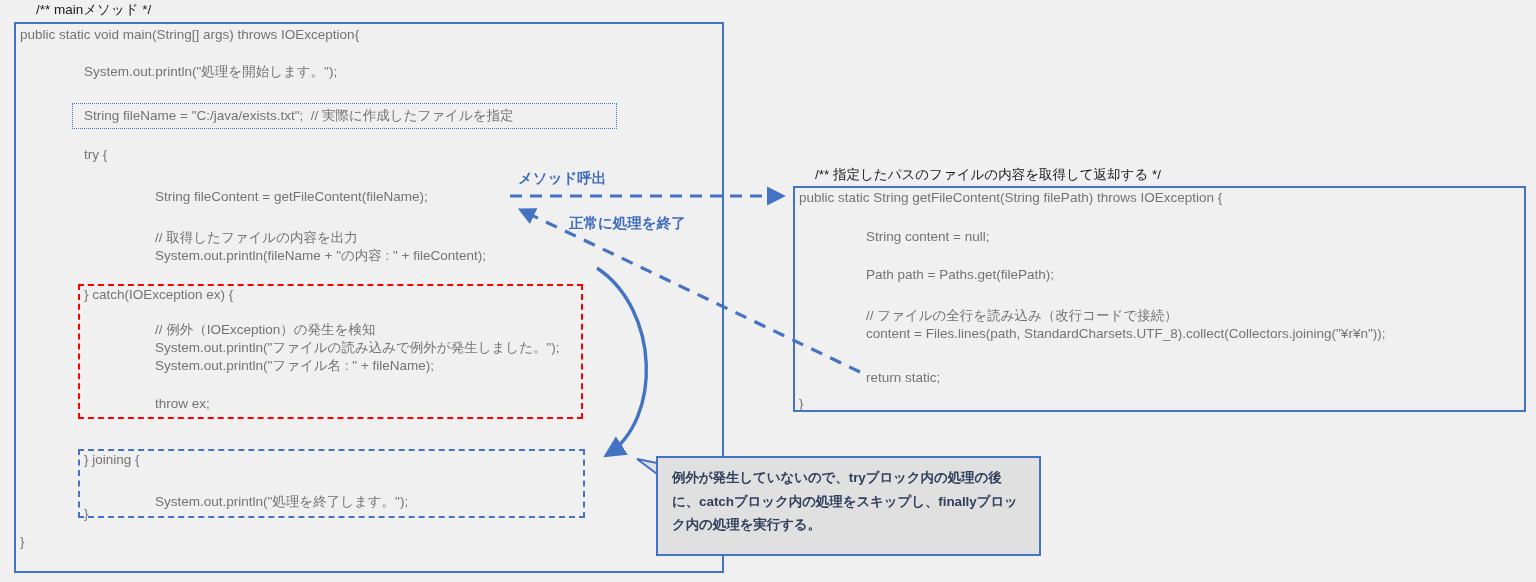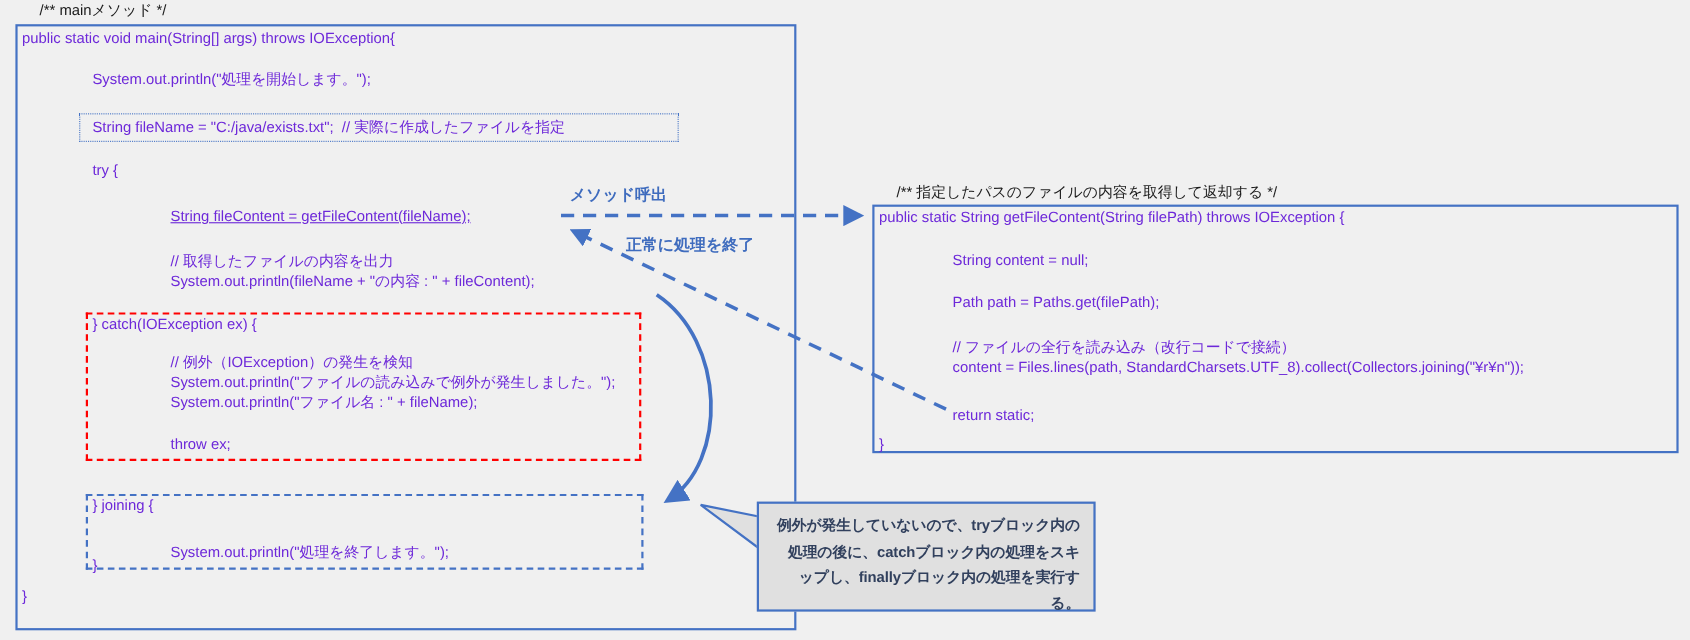--- a/index.html
+++ b/index.html
@@ -13,21 +13,21 @@
 
   
   .code-label{
     position:absolute;font-size:13.5px;line-height:16px;white-space:nowrap;color:#1a1a1a;margin-left:22px;
   }
   .code-box{
     position:absolute;box-sizing:border-box;
     border:2px solid #4472c4;background:transparent;
   }
   .code-line{
-    position:absolute;white-space:pre;font-size:13.5px;line-height:16px;color:#6d28d9;
+    position:absolute;white-space:pre;font-size:13.5px;line-height:16px;color:#737373;
   }
 
   
   .hl-dotted-blue{
     position:absolute;box-sizing:border-box;
     border:1.5px dotted #4472c4;
   }
   .hl-dashdot-red{
     position:absolute;box-sizing:border-box;
     border:2px dashed #ff0000;
@@ -68,21 +68,21 @@
 
   <div class="code-line" style="left:20px;top:27px;">public static void main(String[] args) throws IOException{</div>
 
   <div class="code-line" style="left:84px;top:64px;">System.out.println("処理を開始します。");</div>
 
   <div class="hl-dotted-blue" style="left:72px;top:103px;width:545px;height:26px;"></div>
   <div class="code-line" style="left:84px;top:108px;">String fileName = "C:/java/exists.txt";  // 実際に作成したファイルを指定</div>
 
   <div class="code-line" style="left:84px;top:147px;">try {</div>
 
-  <div class="code-line" style="left:155px;top:189px;text-decoration:underline;">String fileContent = getFileContent(fileName);</div>
+  <div class="code-line" style="left:155px;top:189px;">String fileContent = getFileContent(fileName);</div>
 
   <div class="code-line" style="left:155px;top:230px;">// 取得したファイルの内容を出力</div>
   <div class="code-line" style="left:155px;top:248px;">System.out.println(fileName + "の内容 : " + fileContent);</div>
 
   <div class="hl-dashdot-red" style="left:78px;top:284px;width:505px;height:135px;"></div>
   <div class="code-line" style="left:84px;top:287px;">} catch(IOException ex) {</div>
   <div class="code-line" style="left:155px;top:322px;">// 例外（IOException）の発生を検知</div>
   <div class="code-line" style="left:155px;top:340px;">System.out.println("ファイルの読み込みで例外が発生しました。");</div>
   <div class="code-line" style="left:155px;top:358px;">System.out.println("ファイル名 : " + fileName);</div>
   <div class="code-line" style="left:155px;top:396px;">throw ex;</div>
@@ -132,17 +132,17 @@
     </g>
 
     <g>
       <path d="M 692 470 L 637 459 L 692 500 Z" fill="#e0e0e0" stroke="#4472c4" stroke-width="2"></path>
     </g>
   </svg>
 
   <div class="arrow-caption" style="left:518px;top:171px;">メソッド呼出</div>
   <div class="arrow-caption" style="left:569px;top:216px;">正常に処理を終了</div>
 
-  <div class="callout" style="left:688px;top:456px;width:308px;height:100px;text-align:right;">
+  <div class="callout" style="left:656px;top:456px;width:385px;height:100px;">
     <div class="callout-text">例外が発生していないので、tryブロック内の処理の後に、catchブロック内の処理をスキップし、finallyブロック内の処理を実行する。</div>
   </div>
 
 </div>
 
 </body></html>

